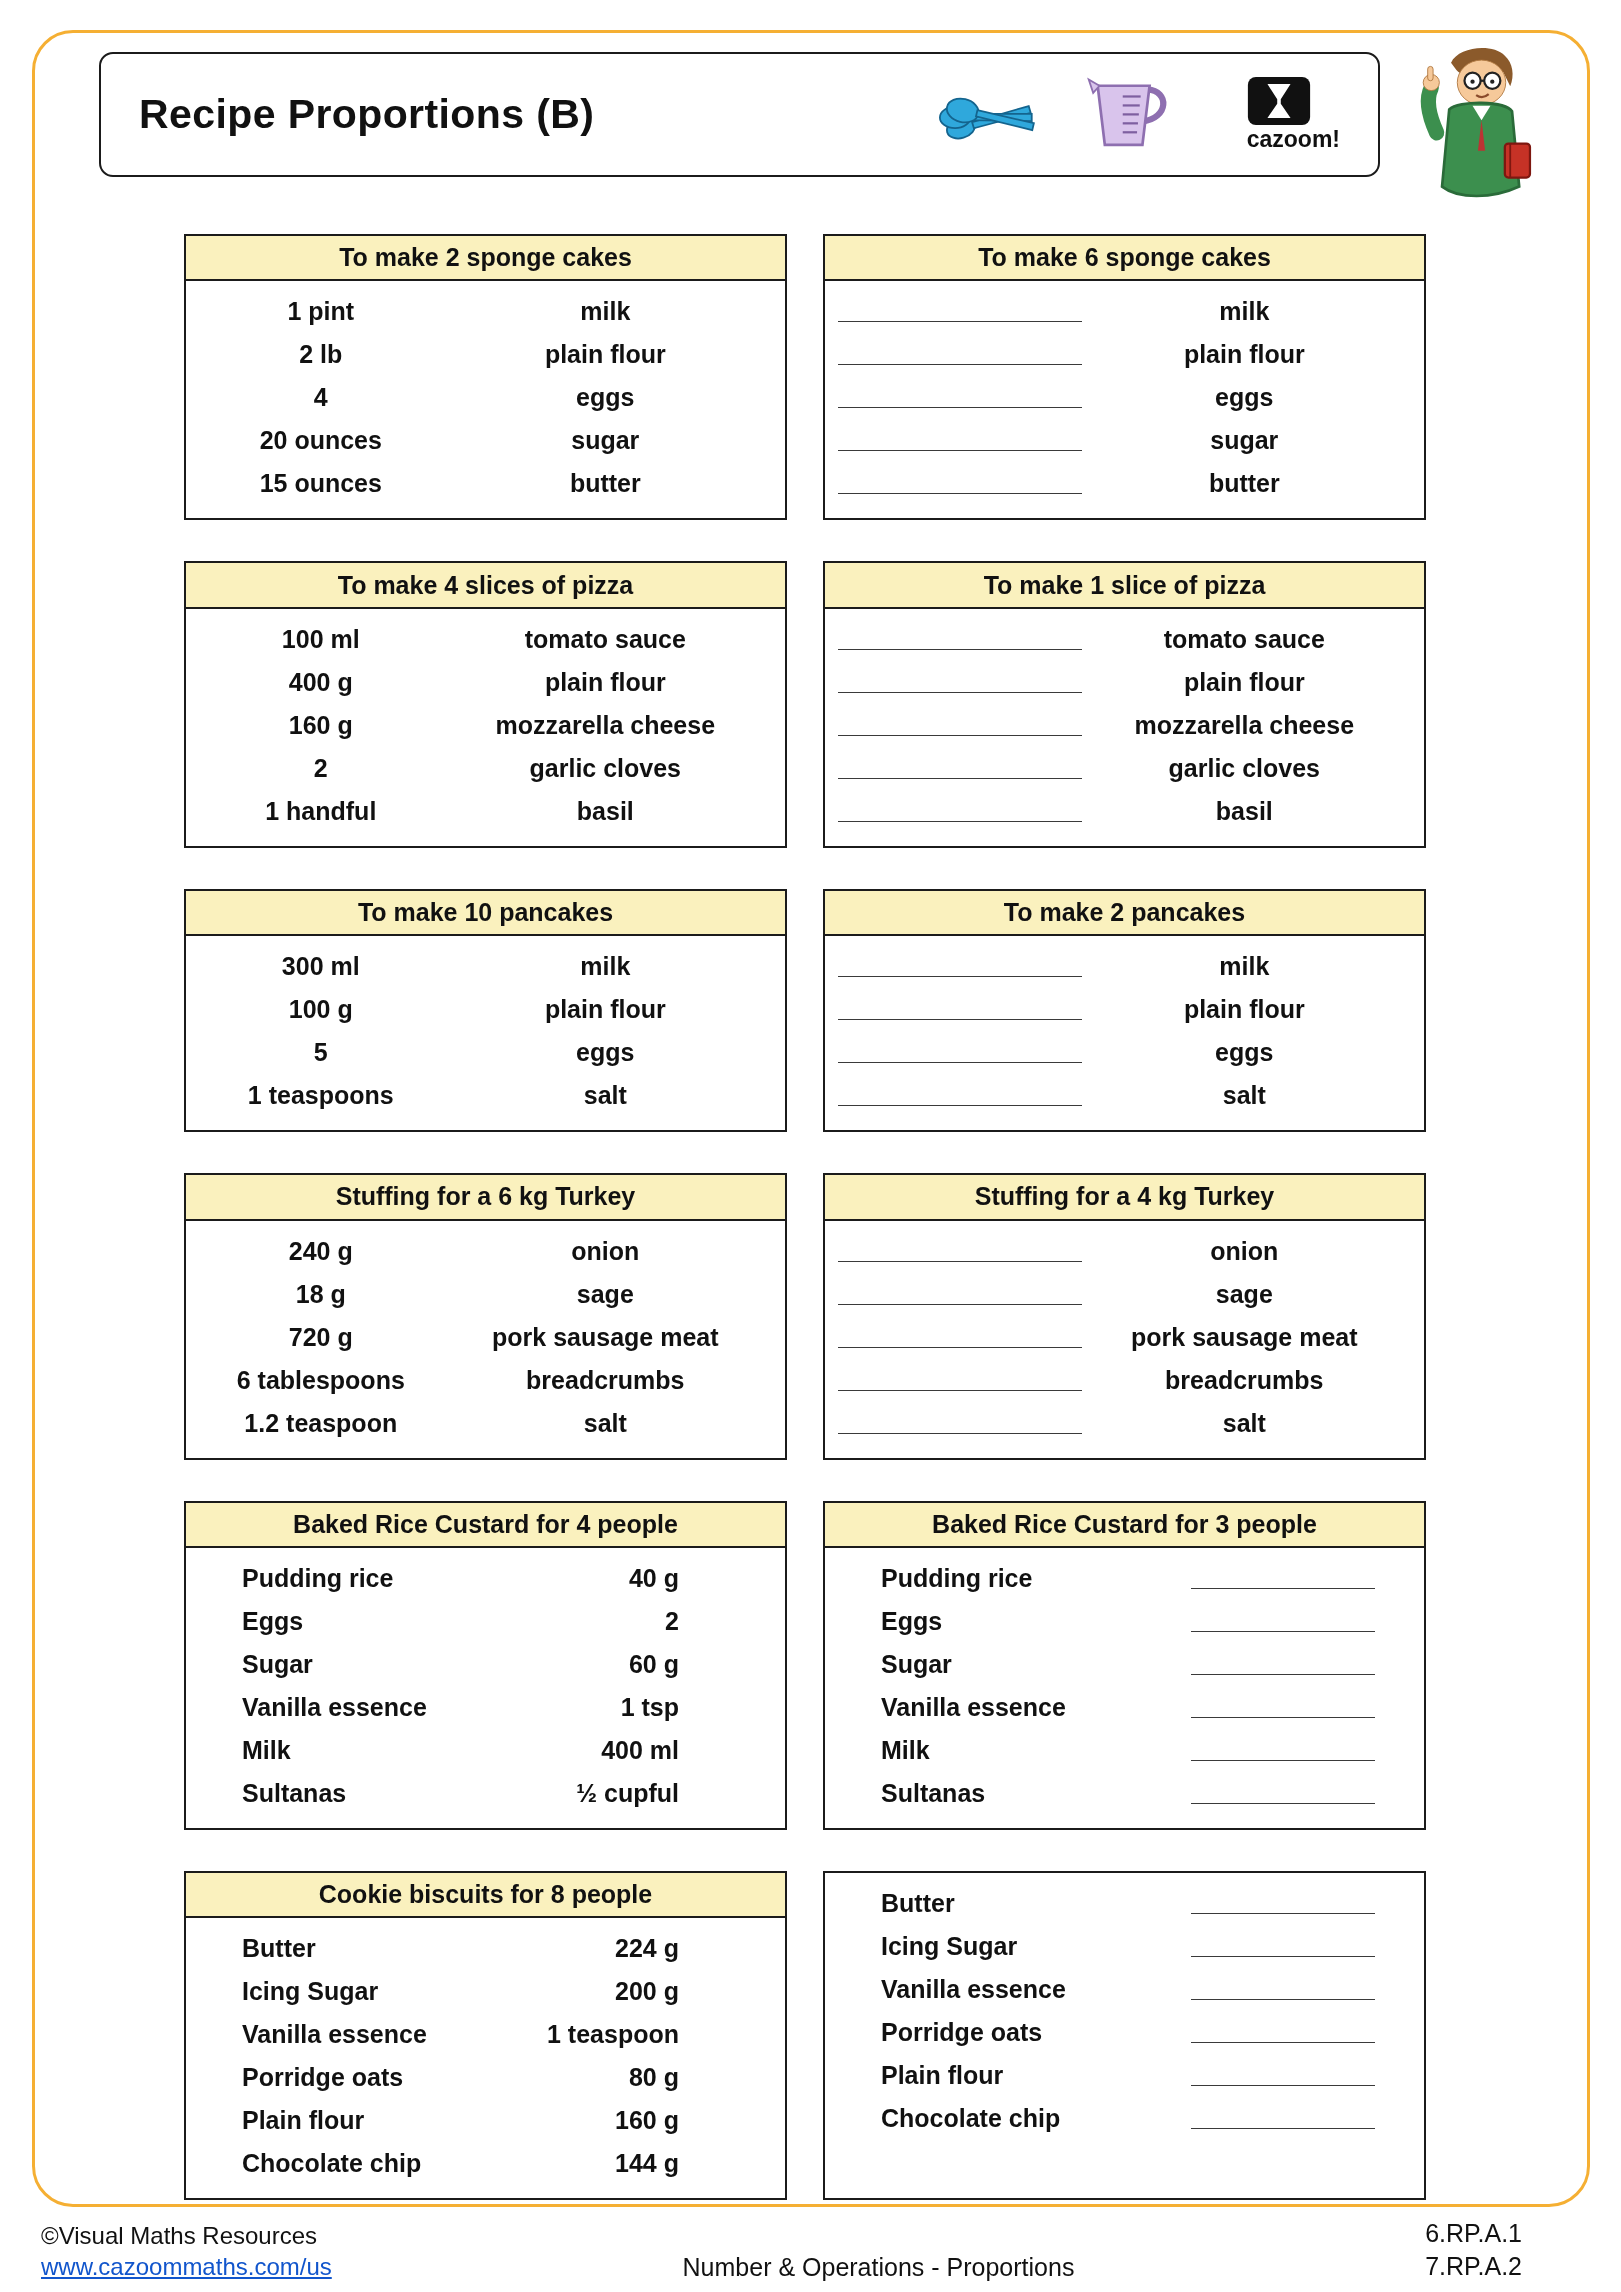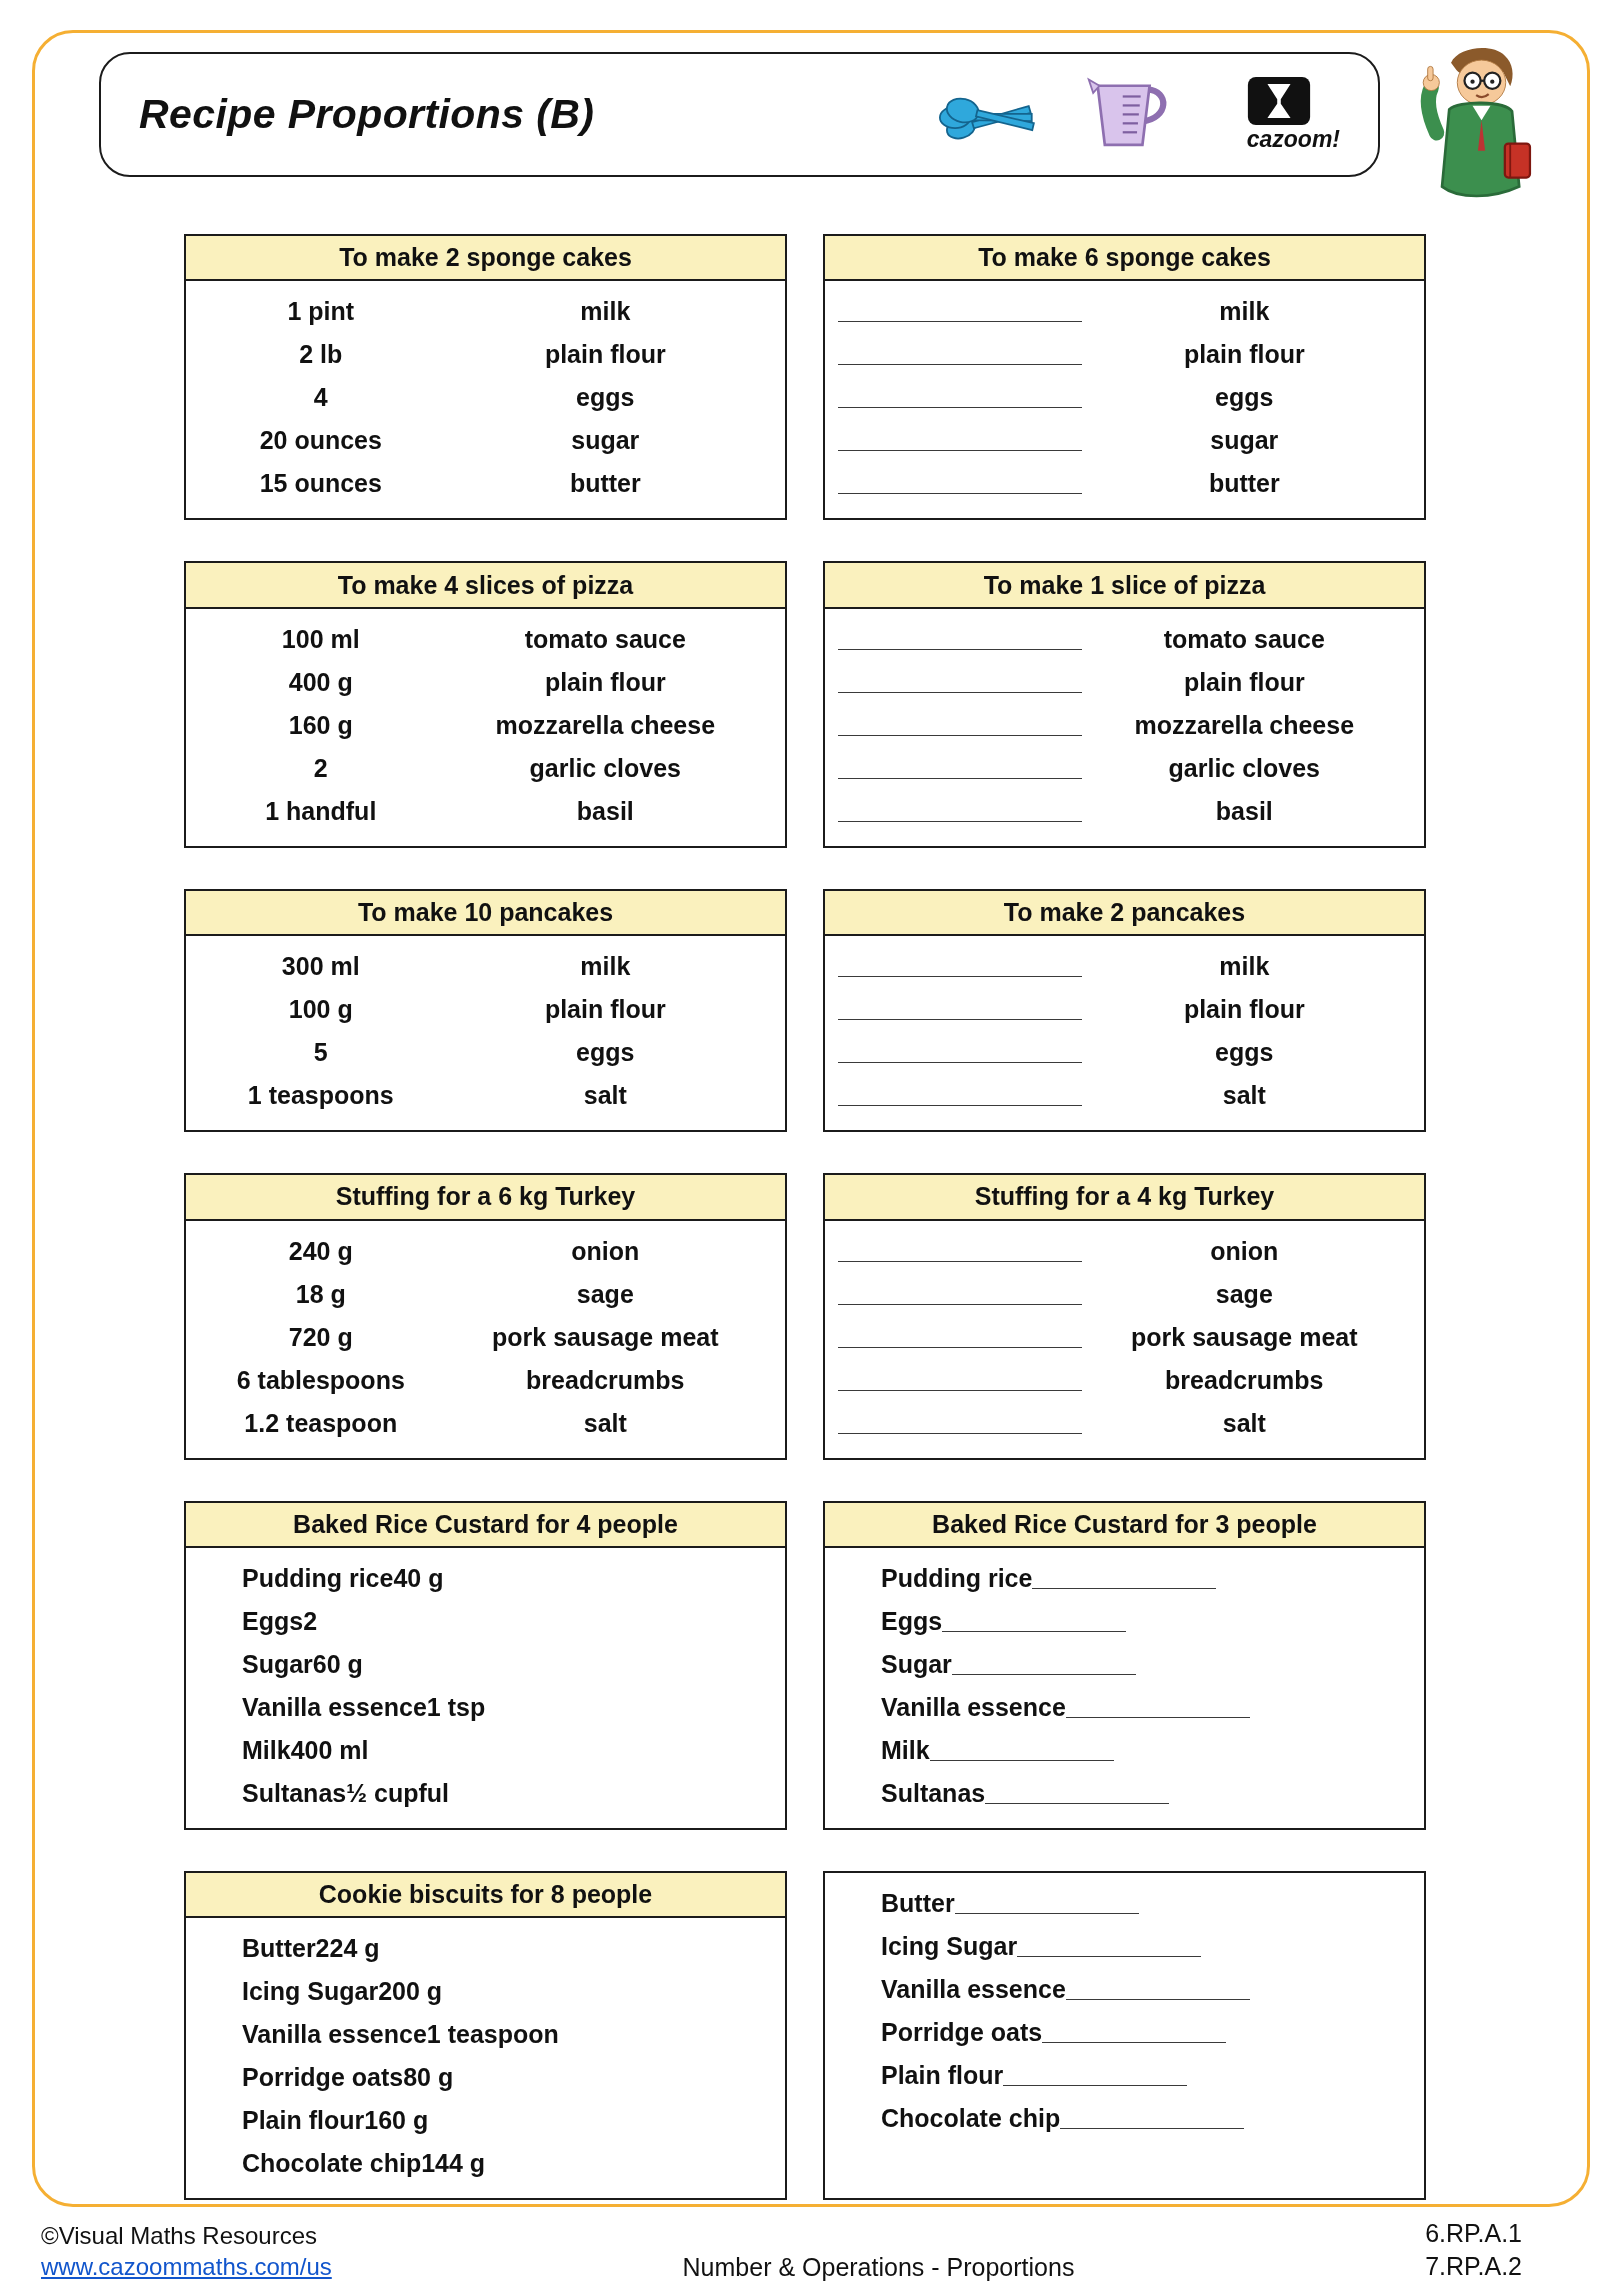--- a/index.html
+++ b/index.html
@@ -11,22 +11,22 @@
   .page-border {
     position:absolute; left:32px; top:30px; right:32px; bottom:86px;
     border:3.6px solid var(--accent-border,#F5AF33); border-radius:41px;
     pointer-events:none;
   }
   .content { position:absolute; left:63px; top:52px; width:1497px; }
 
   
   .header-box {
     margin-left:36px; width:1281px; height:125px;
-    border:2.7px solid #1b1b1b; border-radius:31px; background:#fff;
-    display:flex; align-items:center; padding:0 38px;font-style:italic;
+    border:2.7px solid #1b1b1b; border-radius:14px; background:#fff;
+    display:flex; align-items:center; padding:0 38px;
   }
   .title { font-size:41px; font-weight:bold; letter-spacing:0.4px; }
   .header-icons { margin-left:auto; display:flex; align-items:center; gap:39px; }
   .logo { display:flex; flex-direction:column; align-items:flex-start;margin-left:35px; }
   .logo-text { font-size:23px; font-weight:bold; margin-top:0.9px; }
   .character { position:absolute; left:1336px; top:-9px; width:148px; height:193px; }
 
   
   .grid { margin:57px 0 0 121px; width:1257px; }
   .recipe-row { display:flex; gap:36px; margin-bottom:41px; }
@@ -34,21 +34,21 @@
   .box-header {
     background:var(--box-header-fill,#FAF1BE);
     border-bottom:2.7px solid #1b1b1b;
     text-align:center; font-weight:bold; font-size:25px; padding:7.2px 3.6px;
   }
   .box-body { padding:9px 0 13px; }
   .line { display:flex; align-items:center; height:43px; font-size:25px; font-weight:bold; }
   .c-amount { width:45%; text-align:center; }
   .c-ing { width:50%; text-align:center; }
   .c-label { padding-left:56px; flex:0 0 auto; }
-  .c-amt-right { flex:1; padding-right:106px; }
+  .c-amt-right { flex:1; text-align:right; padding-right:106px; }
   .c-amt-right.no-pad { padding-right:49px; }
   .blank { display:inline-block; border-bottom:1.8px solid #3a3a3a; height:27px; }
   .blank-a { width:244px; }
   .blank-b { width:184px; }
 
   
   .footer {
     position:absolute; left:41px; right:100px; bottom:10.7px;
     display:flex; justify-content:space-between; align-items:flex-end;
   }

